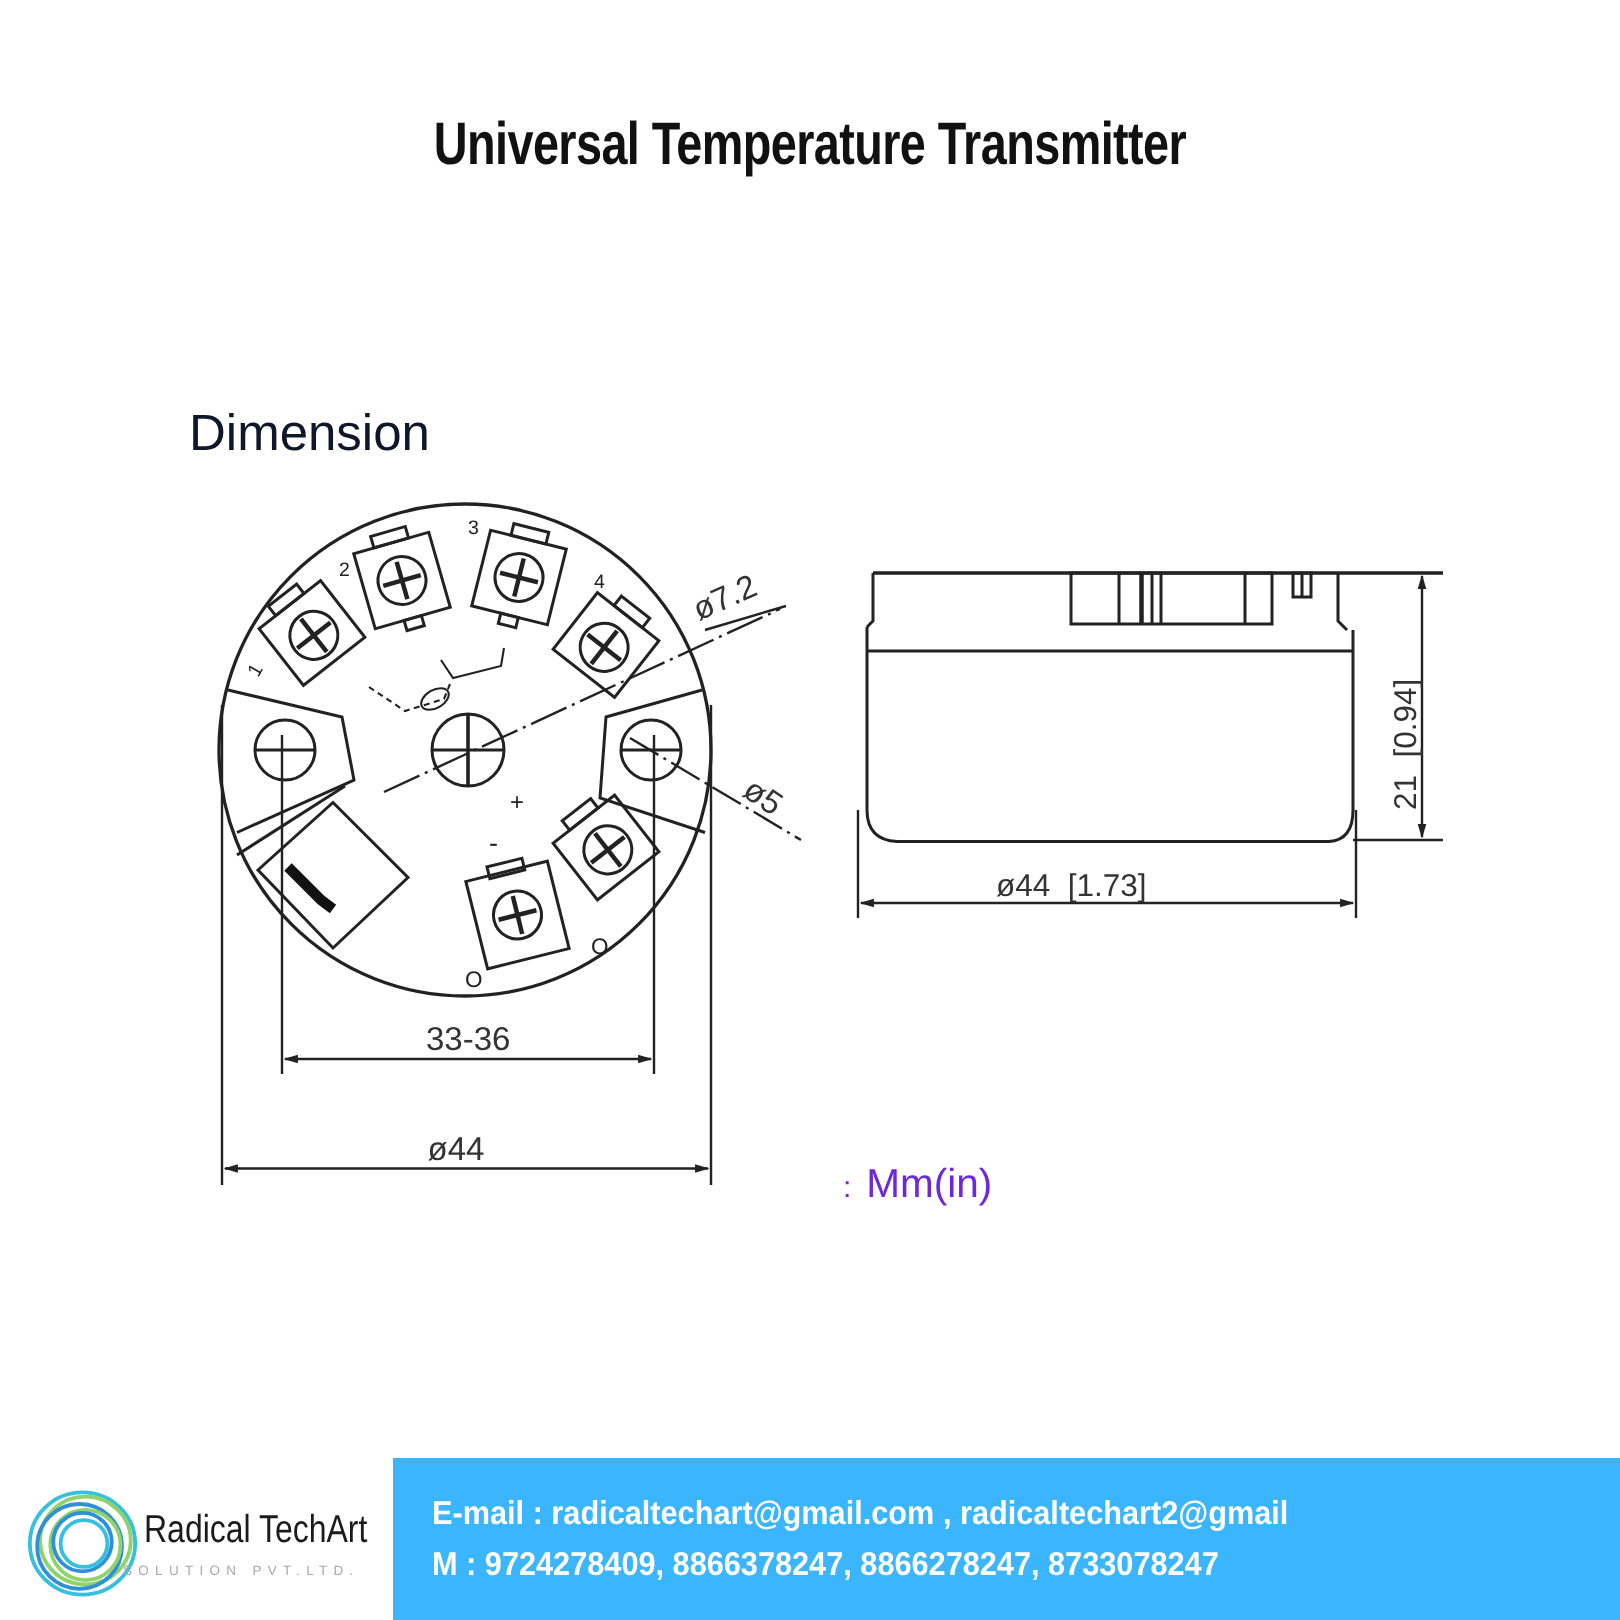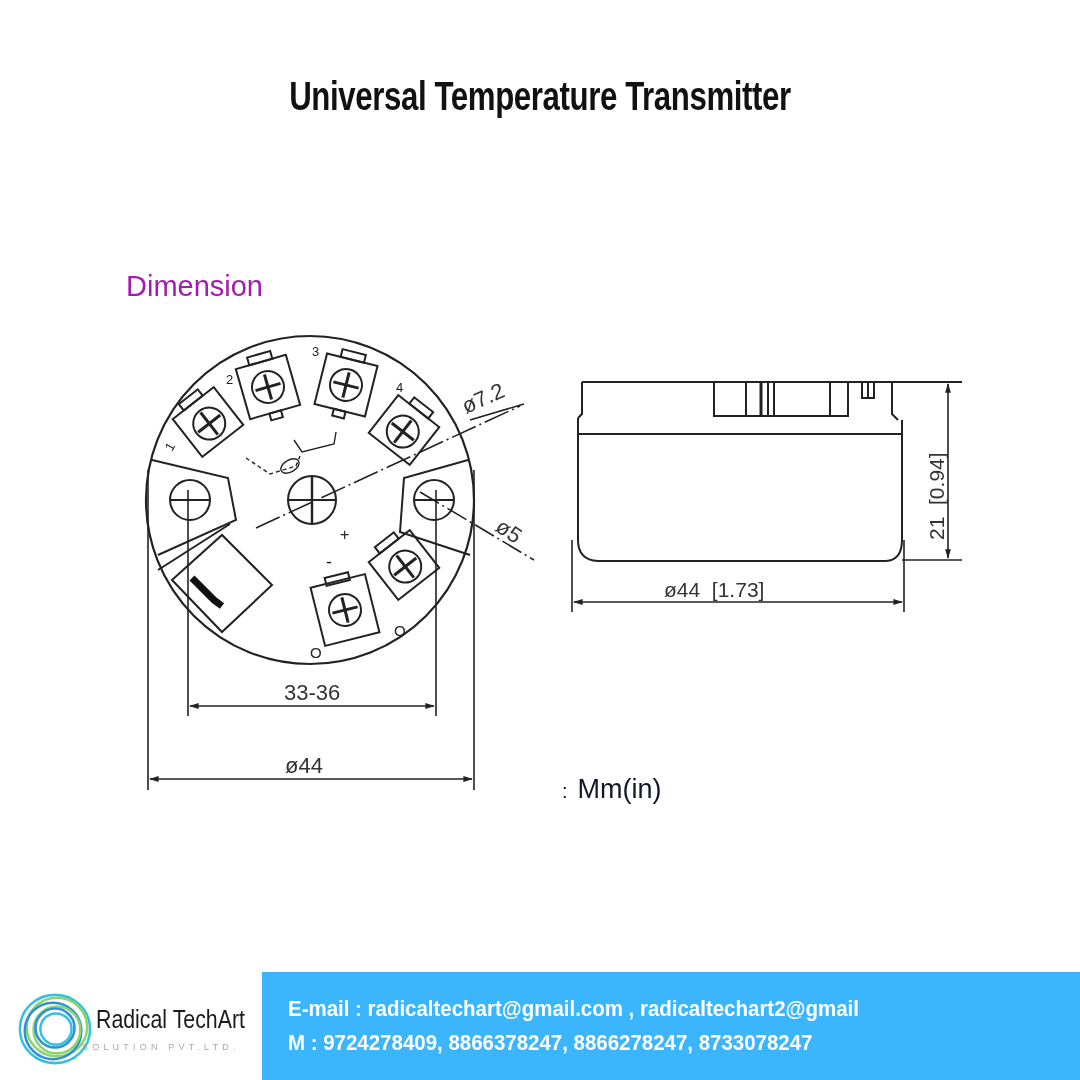--- a/index.html
+++ b/index.html
@@ -4,25 +4,25 @@
 <style>
   html, body { margin: 0; padding: 0; background: #ffffff; }
   body { width: 1080px; height: 1080px; position: relative; overflow: hidden; font-family: "Liberation Sans", sans-serif; }
   .title {
     position: absolute; left: 0; top: 74px; width: 1080px; text-align: center;
     font-family: "Liberation Sans", sans-serif; font-size: 40px; font-weight: 700;
     color: #111111; letter-spacing: -0.5px; transform: scaleX(0.78); transform-origin: 540px 0;
   }
   .drawing { position: absolute; left: 0; top: 0; width: 1080px; height: 960px; }
   .dim-label {
-    position: absolute; left: 126px; top: 270px; font-size: 29px; color: #a21caf;
+    position: absolute; left: 126px; top: 270px; font-size: 34px; color: #0f172a;
     font-family: "Liberation Sans", sans-serif;
   }
   .units {
-    position: absolute; left: 562px; top: 774px; font-size: 27px; color: #0f172a;
+    position: absolute; left: 562px; top: 774px; font-size: 27px; color: #6d28d9;
     font-family: "Liberation Sans", sans-serif;
   }
   .units .colon { font-size: 20px; margin-right: 10px; }
   .footer-logo { position: absolute; left: 14px; top: 990px; width: 240px; height: 80px; }
   .logo-rings { position: absolute; left: 2px; top: 0; width: 78px; height: 78px; }
   .logo-name {
     position: absolute; left: 82px; top: 14px; font-size: 26px; font-weight: 400; color: #1b1b1b;
     font-family: "Liberation Sans", sans-serif; transform: scaleX(0.82); transform-origin: 0 0; white-space: nowrap;
   }
   .logo-sub {

